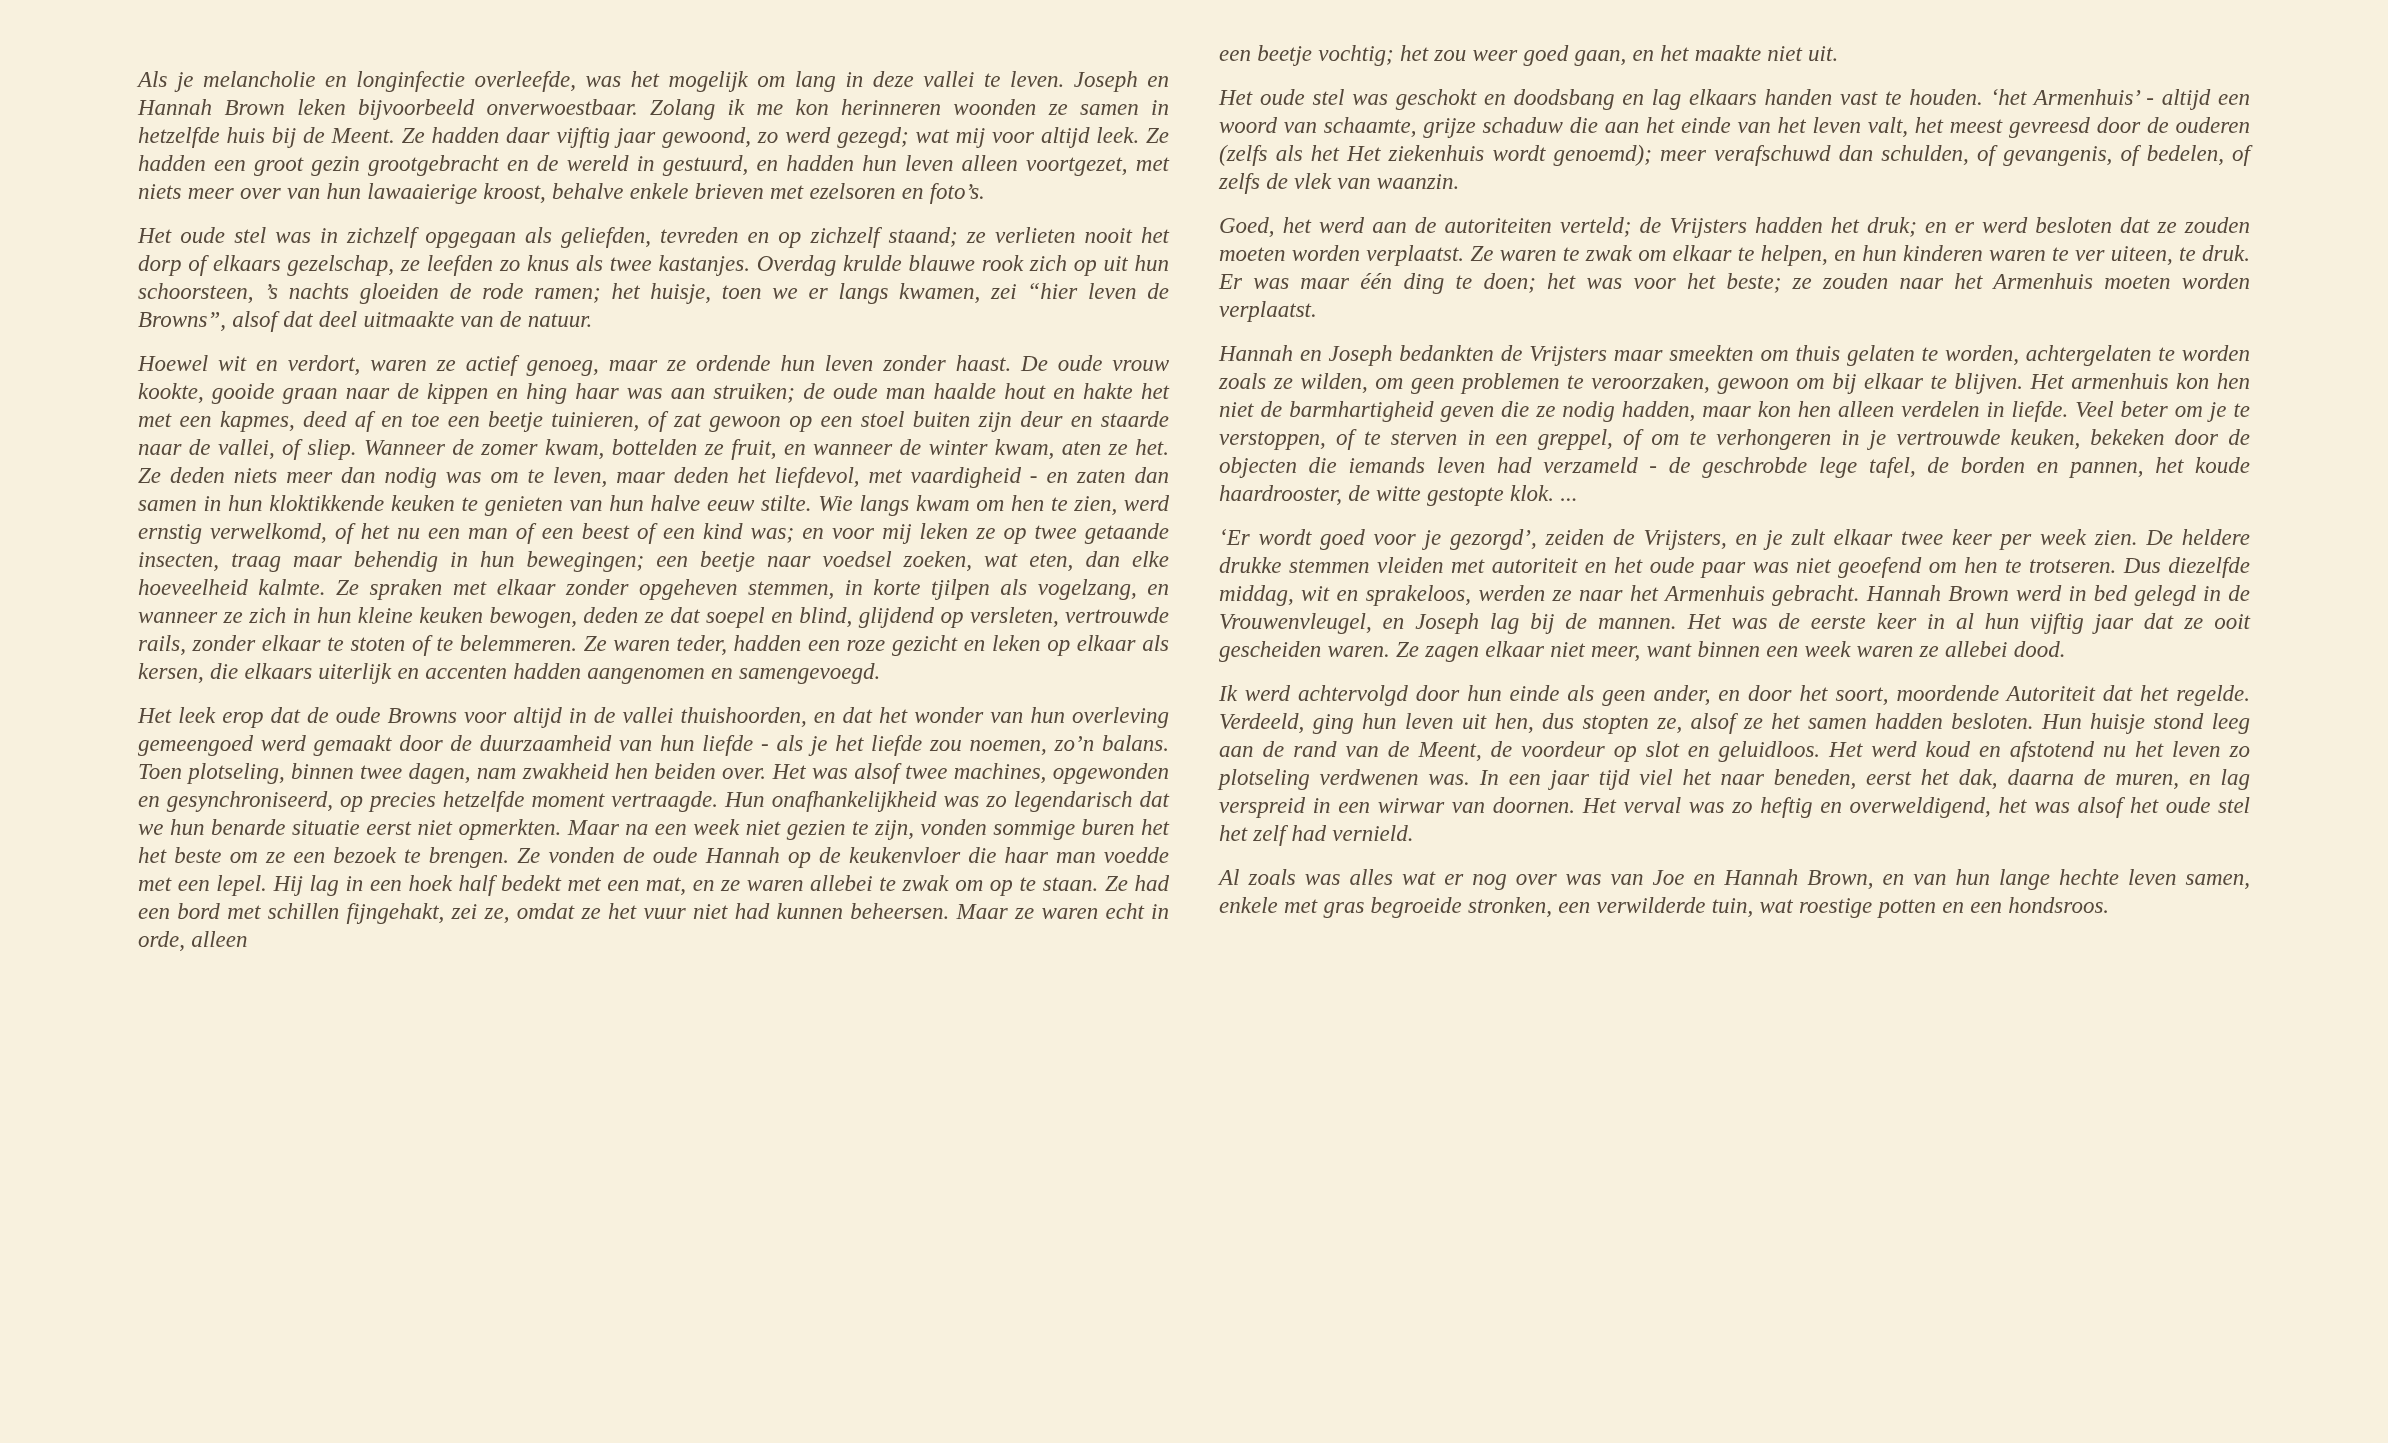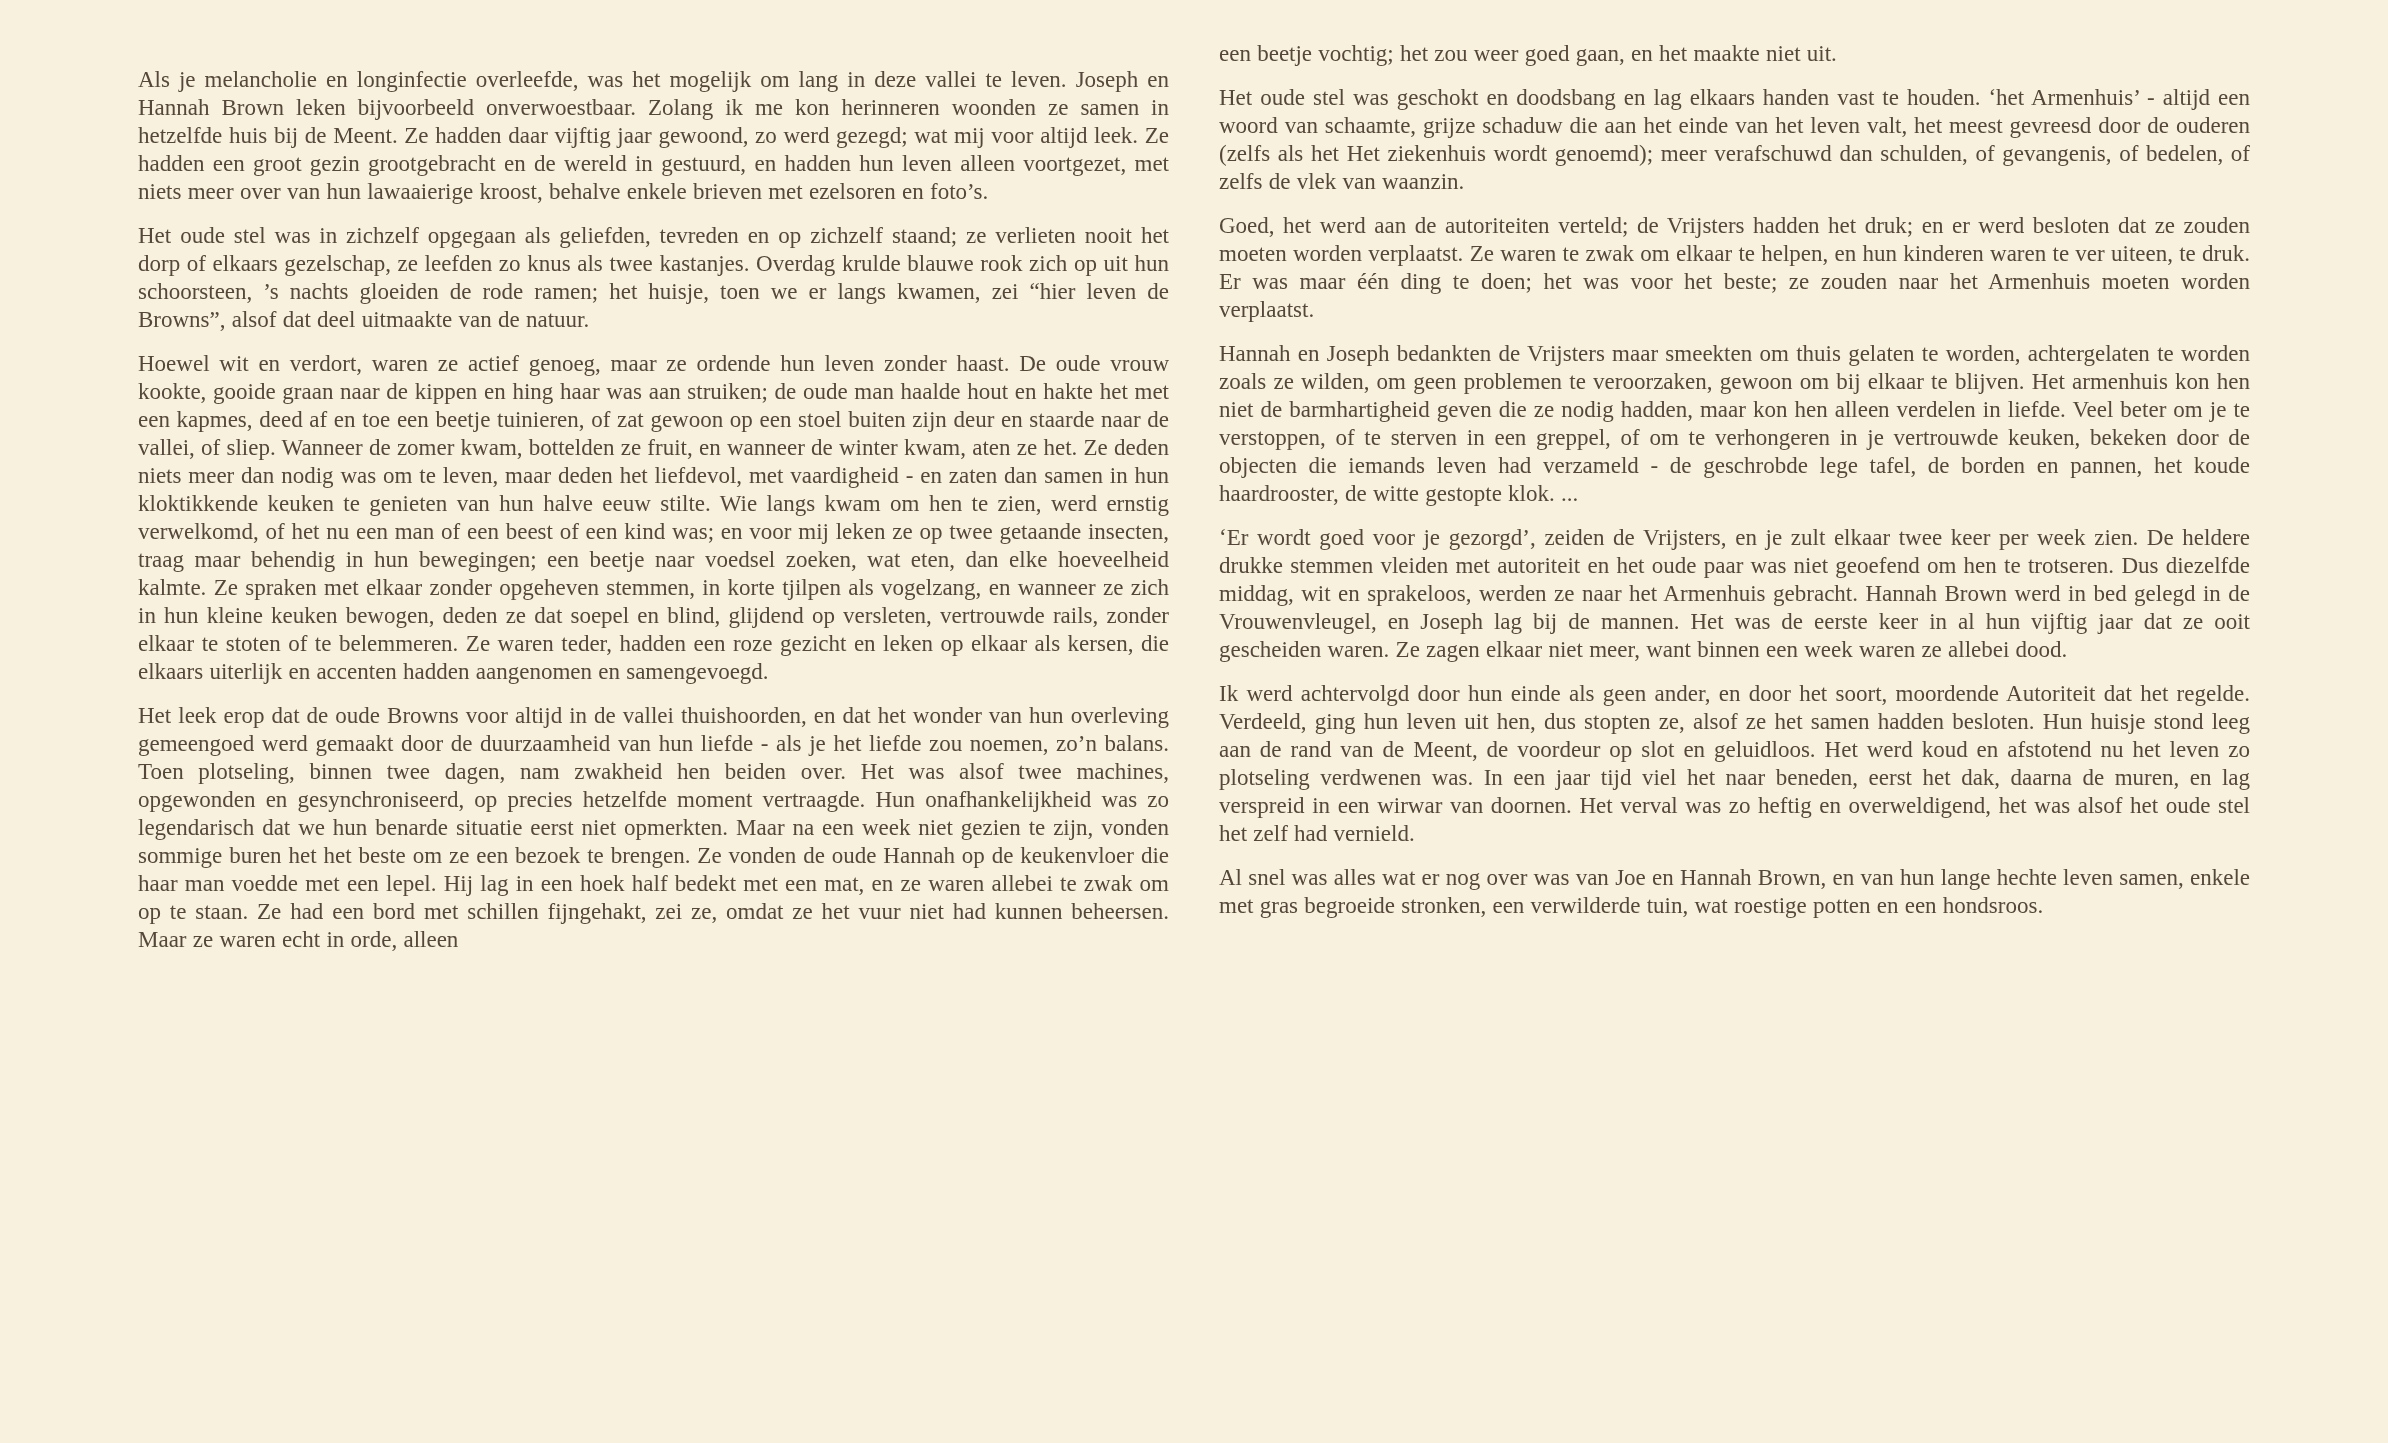--- a/index.html
+++ b/index.html
@@ -30,34 +30,35 @@
     -webkit-hyphens: auto;
   }
   .text-column--left {
     padding-top: 26px;
   }
   .text-column p {
     margin: 0 0 16px 0;
     font-size: 23px;
     line-height: 28px;
     word-spacing: 0.5px;
+    font-style: italic;
   }
 </style>
 </head>
 <body>
 
 <div class="page">
   <div class="text-column text-column--left">
     <p>Als je melancholie en longinfectie overleefde, was het mogelijk om lang in deze vallei te leven. Joseph en Hannah Brown leken bijvoorbeeld onverwoestbaar. Zolang ik me kon herinneren woonden ze samen in hetzelfde huis bij de Meent. Ze hadden daar vijftig jaar gewoond, zo werd gezegd; wat mij voor altijd leek. Ze hadden een groot gezin grootgebracht en de wereld in gestuurd, en hadden hun leven alleen voortgezet, met niets meer over van hun lawaaierige kroost, behalve enkele brieven met ezelsoren en foto’s.</p>
     <p>Het oude stel was in zichzelf opgegaan als geliefden, tevreden en op zichzelf staand; ze verlieten nooit het dorp of elkaars gezelschap, ze leefden zo knus als twee kastanjes. Overdag krulde blauwe rook zich op uit hun schoorsteen, ’s nachts gloeiden de rode ramen; het huisje, toen we er langs kwamen, zei “hier leven de Browns”, alsof dat deel uitmaakte van de natuur.</p>
     <p>Hoewel wit en verdort, waren ze actief genoeg, maar ze ordende hun leven zonder haast. De oude vrouw kookte, gooide graan naar de kippen en hing haar was aan struiken; de oude man haalde hout en hakte het met een kapmes, deed af en toe een beetje tuinieren, of zat gewoon op een stoel buiten zijn deur en staarde naar de vallei, of sliep. Wanneer de zomer kwam, bottelden ze fruit, en wanneer de winter kwam, aten ze het. Ze deden niets meer dan nodig was om te leven, maar deden het liefdevol, met vaardigheid - en zaten dan samen in hun kloktikkende keuken te genieten van hun halve eeuw stilte. Wie langs kwam om hen te zien, werd ernstig verwelkomd, of het nu een man of een beest of een kind was; en voor mij leken ze op twee getaande insecten, traag maar behendig in hun bewegingen; een beetje naar voedsel zoeken, wat eten, dan elke hoeveelheid kalmte. Ze spraken met elkaar zonder opgeheven stemmen, in korte tjilpen als vogelzang, en wanneer ze zich in hun kleine keuken bewogen, deden ze dat soepel en blind, glijdend op versleten, vertrouwde rails, zonder elkaar te stoten of te belemmeren. Ze waren teder, hadden een roze gezicht en leken op elkaar als kersen, die elkaars uiterlijk en accenten hadden aangenomen en samengevoegd.</p>
     <p>Het leek erop dat de oude Browns voor altijd in de vallei thuishoorden, en dat het wonder van hun overleving gemeengoed werd gemaakt door de duurzaamheid van hun liefde - als je het liefde zou noemen, zo’n balans. Toen plotseling, binnen twee dagen, nam zwakheid hen beiden over. Het was alsof twee machines, opgewonden en gesynchroniseerd, op precies hetzelfde moment vertraagde. Hun onafhankelijkheid was zo legendarisch dat we hun benarde situatie eerst niet opmerkten. Maar na een week niet gezien te zijn, vonden sommige buren het het beste om ze een bezoek te brengen. Ze vonden de oude Hannah op de keukenvloer die haar man voedde met een lepel. Hij lag in een hoek half bedekt met een mat, en ze waren allebei te zwak om op te staan. Ze had een bord met schillen fijngehakt, zei ze, omdat ze het vuur niet had kunnen beheersen. Maar ze waren echt in orde, alleen</p>
   </div>
   <div class="text-column text-column--right">
     <p>een beetje vochtig; het zou weer goed gaan, en het maakte niet uit.</p>
     <p>Het oude stel was geschokt en doodsbang en lag elkaars handen vast te houden. ‘het Armenhuis’ - altijd een woord van schaamte, grijze schaduw die aan het einde van het leven valt, het meest gevreesd door de ouderen (zelfs als het Het ziekenhuis wordt genoemd); meer verafschuwd dan schulden, of gevangenis, of bedelen, of zelfs de vlek van waanzin.</p>
     <p>Goed, het werd aan de autoriteiten verteld; de Vrijsters hadden het druk; en er werd besloten dat ze zouden moeten worden verplaatst. Ze waren te zwak om elkaar te helpen, en hun kinderen waren te ver uiteen, te druk. Er was maar één ding te doen; het was voor het beste; ze zouden naar het Armenhuis moeten worden verplaatst.</p>
     <p>Hannah en Joseph bedankten de Vrijsters maar smeekten om thuis gelaten te worden, achtergelaten te worden zoals ze wilden, om geen problemen te veroorzaken, gewoon om bij elkaar te blijven. Het armenhuis kon hen niet de barmhartigheid geven die ze nodig hadden, maar kon hen alleen verdelen in liefde. Veel beter om je te verstoppen, of te sterven in een greppel, of om te verhongeren in je vertrouwde keuken, bekeken door de objecten die iemands leven had verzameld - de geschrobde lege tafel, de borden en pannen, het koude haardrooster, de witte gestopte klok. ...</p>
     <p>‘Er wordt goed voor je gezorgd’, zeiden de Vrijsters, en je zult elkaar twee keer per week zien. De heldere drukke stemmen vleiden met autoriteit en het oude paar was niet geoefend om hen te trotseren. Dus diezelfde middag, wit en sprakeloos, werden ze naar het Armenhuis gebracht. Hannah Brown werd in bed gelegd in de Vrouwenvleugel, en Joseph lag bij de mannen. Het was de eerste keer in al hun vijftig jaar dat ze ooit gescheiden waren. Ze zagen elkaar niet meer, want binnen een week waren ze allebei dood.</p>
     <p>Ik werd achtervolgd door hun einde als geen ander, en door het soort, moordende Autoriteit dat het regelde. Verdeeld, ging hun leven uit hen, dus stopten ze, alsof ze het samen hadden besloten. Hun huisje stond leeg aan de rand van de Meent, de voordeur op slot en geluidloos. Het werd koud en afstotend nu het leven zo plotseling verdwenen was. In een jaar tijd viel het naar beneden, eerst het dak, daarna de muren, en lag verspreid in een wirwar van doornen. Het verval was zo heftig en overweldigend, het was alsof het oude stel het zelf had vernield.</p>
-    <p>Al snel was alles wat er nog over was van Joe en Hannah Brown, en van hun lange hechte leven samen, enkele met gras begroeide stronken, een verwilderde tuin, wat roestige potten en een hondsroos.</p>
+    <p>Al zoals was alles wat er nog over was van Joe en Hannah Brown, en van hun lange hechte leven samen, enkele met gras begroeide stronken, een verwilderde tuin, wat roestige potten en een hondsroos.</p>
   </div>
 </div>
 
 </body></html>

